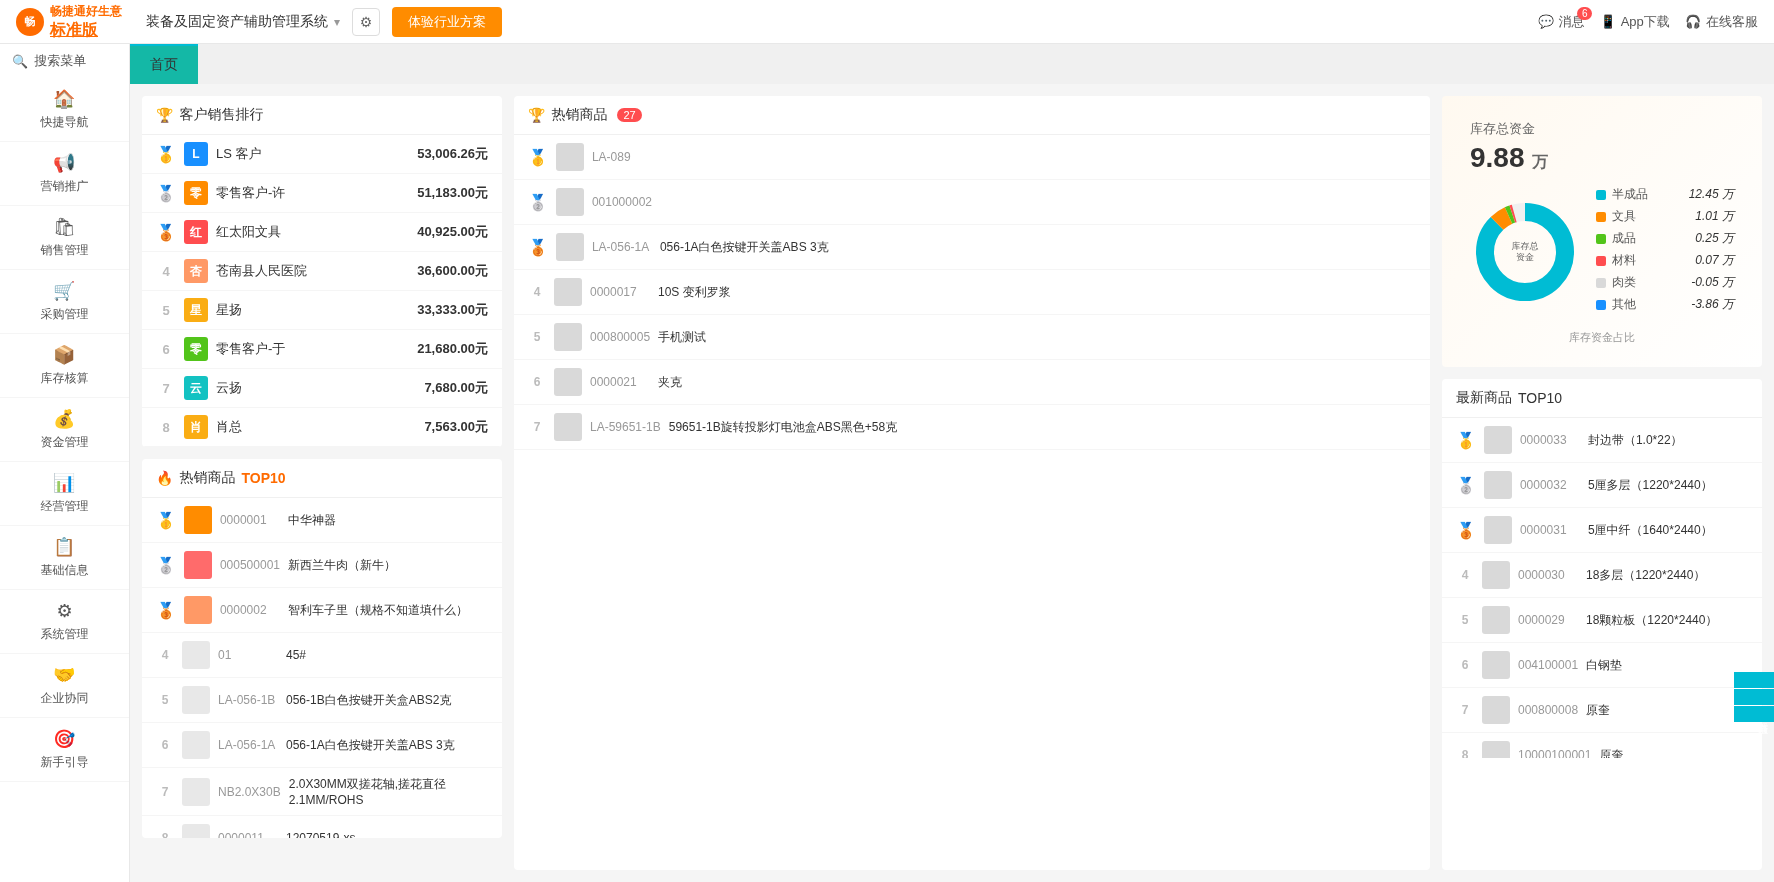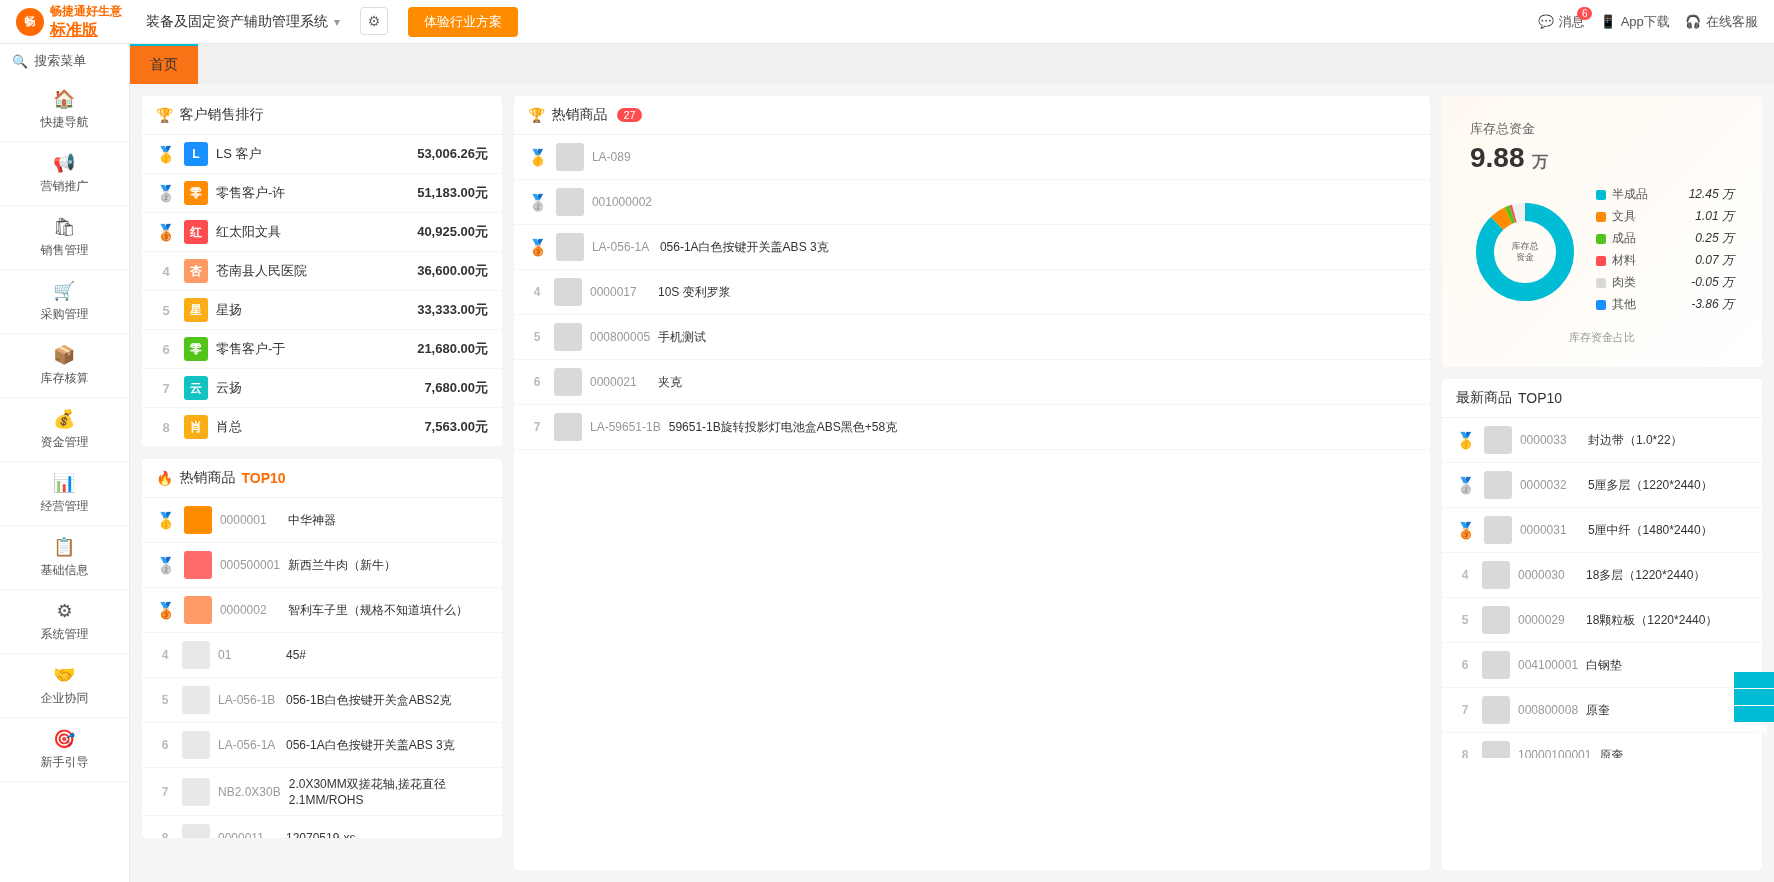--- a/index.html
+++ b/index.html
@@ -30,21 +30,22 @@
       background: #ff6b00;
       border-radius: 50%;
       display: flex; align-items: center; justify-content: center;
       color: #fff;
       font-size: 11px;
       font-weight: bold;
     }
     .topbar-system {
       flex: 1;
       display: flex;
-      gap: 20px;
+      align-items: center;
+      gap: 12px;
     }
     .system-name {
       font-size: 14px;
       color: #333;
       display: flex;
       align-items: center;
       gap: 6px;
     }
     .system-name .arrow { color: #999; font-size: 12px; }
     .gear-btn {
@@ -147,21 +148,21 @@
     .nav-tab {
       height: 40px;
       padding: 0 20px;
       display: flex;
       align-items: center;
       cursor: pointer;
       font-size: 14px;
       color: #555;
     }
     .nav-tab.active {
-      background: #f97316;
+      background: #14b8a6;
       color: #333;
       font-weight: 500;
       border-top: 2px solid #00bcd4;
     }
 
     
     .page-content {
       flex: 1;
       overflow-y: auto;
       background: #f5f5f5;
@@ -716,21 +717,21 @@
               <span class="medal-silver">🥈</span>
               <div class="product-thumb" style="background:#d9d9d9;"></div>
               <span class="product-code">0000032</span>
               <span class="product-name">5厘多层（1220*2440）</span>
             </div>
 
             <div class="product-item">
               <span class="medal-bronze">🥉</span>
               <div class="product-thumb" style="background:#d9d9d9;"></div>
               <span class="product-code">0000031</span>
-              <span class="product-name">5厘中纤（1480*2440）</span>
+              <span class="product-name">5厘中纤（1640*2440）</span>
             </div>
 
             <div class="product-item">
               <span style="color:#bbb;font-weight:bold;width:18px;text-align:center;font-size:12px;">4</span>
               <div class="product-thumb" style="background:#d9d9d9;"></div>
               <span class="product-code">0000030</span>
               <span class="product-name">18多层（1220*2440）</span>
             </div>
 
             <div class="product-item">

